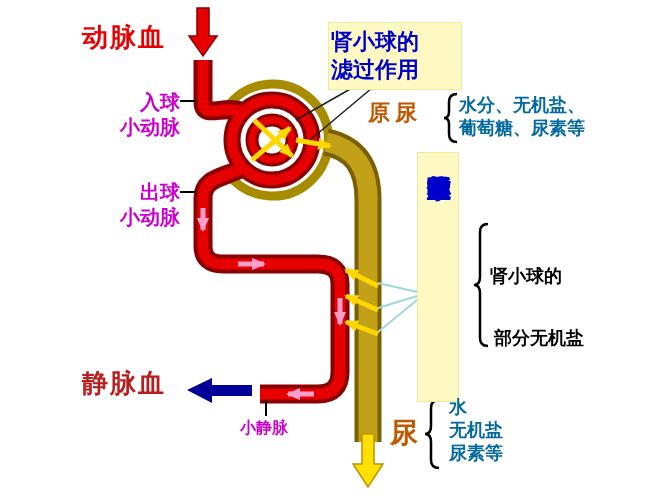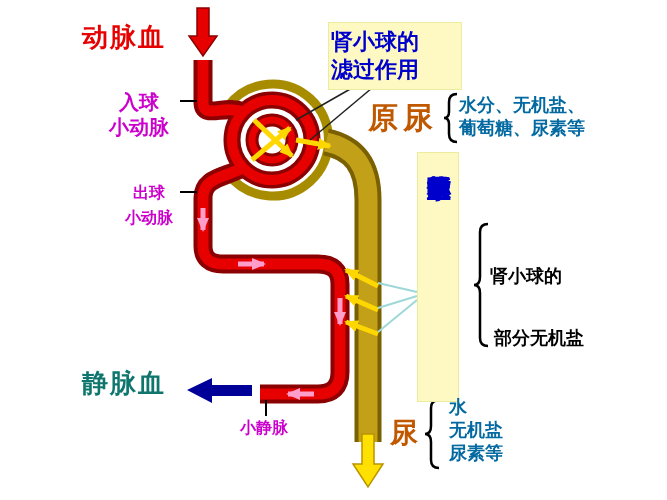--- a/index.html
+++ b/index.html
@@ -2,46 +2,46 @@
 <html><head>
 <meta charset="utf-8">
 <style>
   html,body{margin:0;padding:0;background:#ffffff;}
   #stage{
     position:relative;width:667px;height:500px;background:#ffffff;
     overflow:hidden;font-family:"Liberation Sans",sans-serif;
   }
   #diagram-svg{position:absolute;left:0;top:0;}
   .lbl{position:absolute;font-weight:bold;white-space:nowrap;}
-  .center{text-align:center;}
+  .center{text-align:right;}
   .red-bold{color:#e60000;}
   .magenta{color:#cc00cc;}
   .orange{color:#c05800;}
   .redtxt{color:#0369a1;}
   .blk{color:#000000;}
   .note-box{
     position:absolute;background:#fef9c3;color:#0000cc;font-weight:bold;
     text-align:left;border:1px solid #ecec9e;
   }
   #filtration-box{left:328px;top:22px;width:128px;padding:5px 2px;font-size:22px;line-height:28px;}
   #reabsorption-box{
     left:417px;top:152px;width:42px;height:250px;font-size:24px;
     writing-mode:vertical-lr;text-orientation:upright;
     line-height:42px;padding-top:4px;box-sizing:border-box;
   }
   #arterial-label{left:82px;top:20px;font-size:26px;letter-spacing:2px;}
   #afferent-label{left:98px;top:90px;width:82px;font-size:20px;line-height:25px;}
-  #efferent-label{left:106px;top:180px;width:86px;font-size:16px;line-height:25px;}
-  #primary-urine-label{left:368px;top:98px;font-size:30px;letter-spacing:5px;}
+  #efferent-label{left:94px;top:180px;width:86px;font-size:20px;line-height:25px;}
+  #primary-urine-label{left:368px;top:98px;font-size:22px;letter-spacing:5px;}
   #primary-urine-contents{left:459px;top:94px;font-size:18px;line-height:23px;}
   #reabsorbed-glucose{left:490px;top:226px;font-size:18px;}
   #reabsorbed-water{left:490px;top:264px;font-size:18px;}
   #reabsorbed-salts{left:494px;top:326px;font-size:18px;text-align:right;}
   #peritubular-label{left:262px;top:257px;width:44px;font-size:19px;line-height:25px;}
-  #venous-label{left:82px;top:366px;font-size:26px;letter-spacing:2px;color:#0f766e;}
+  #venous-label{left:82px;top:366px;font-size:26px;letter-spacing:2px;color:#b91c1c;}
   #small-vein-label{left:240px;top:418px;font-size:16px;}
   #urine-label{left:390px;top:414px;font-size:28px;}
   #urine-contents{left:449px;top:396px;font-size:18px;line-height:23px;}
 </style>
 </head>
 <body>
 
 <div id="stage">
 
   <svg id="diagram-svg" width="667" height="500" viewBox="0 0 667 500">

